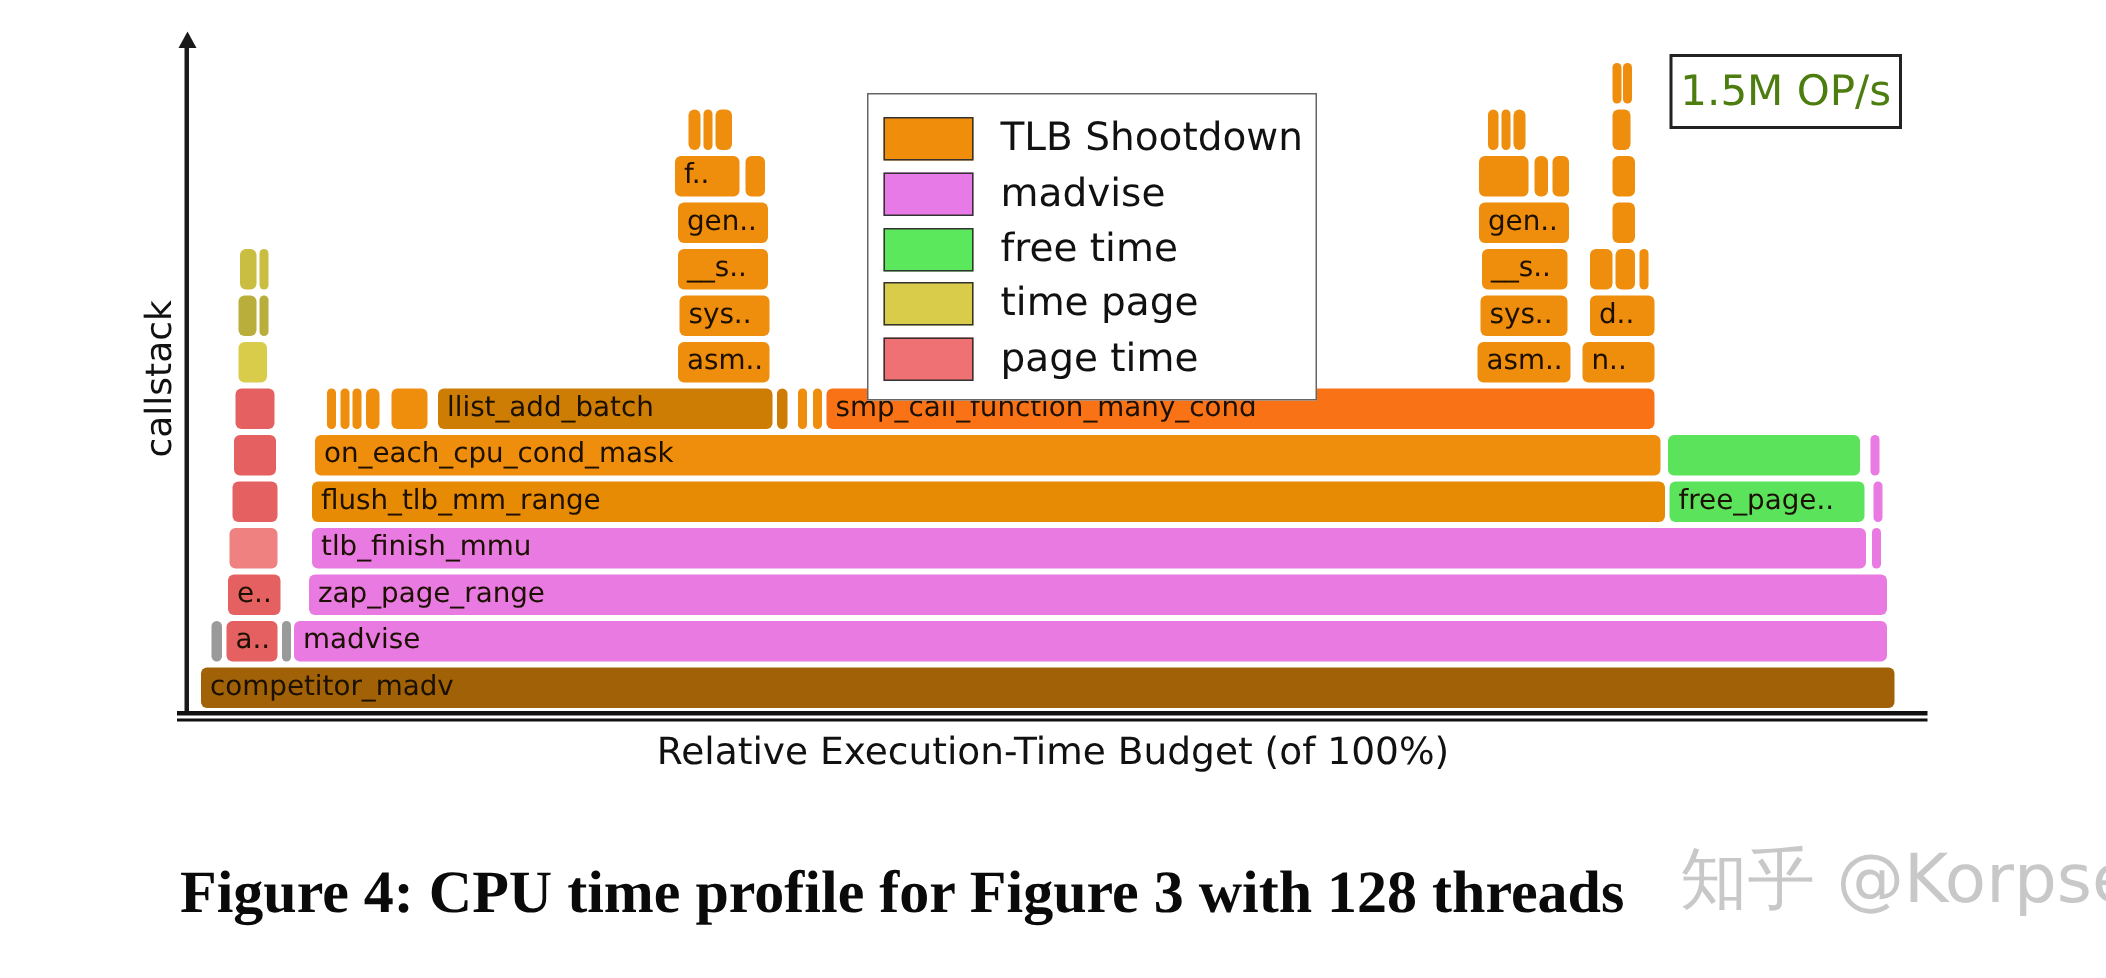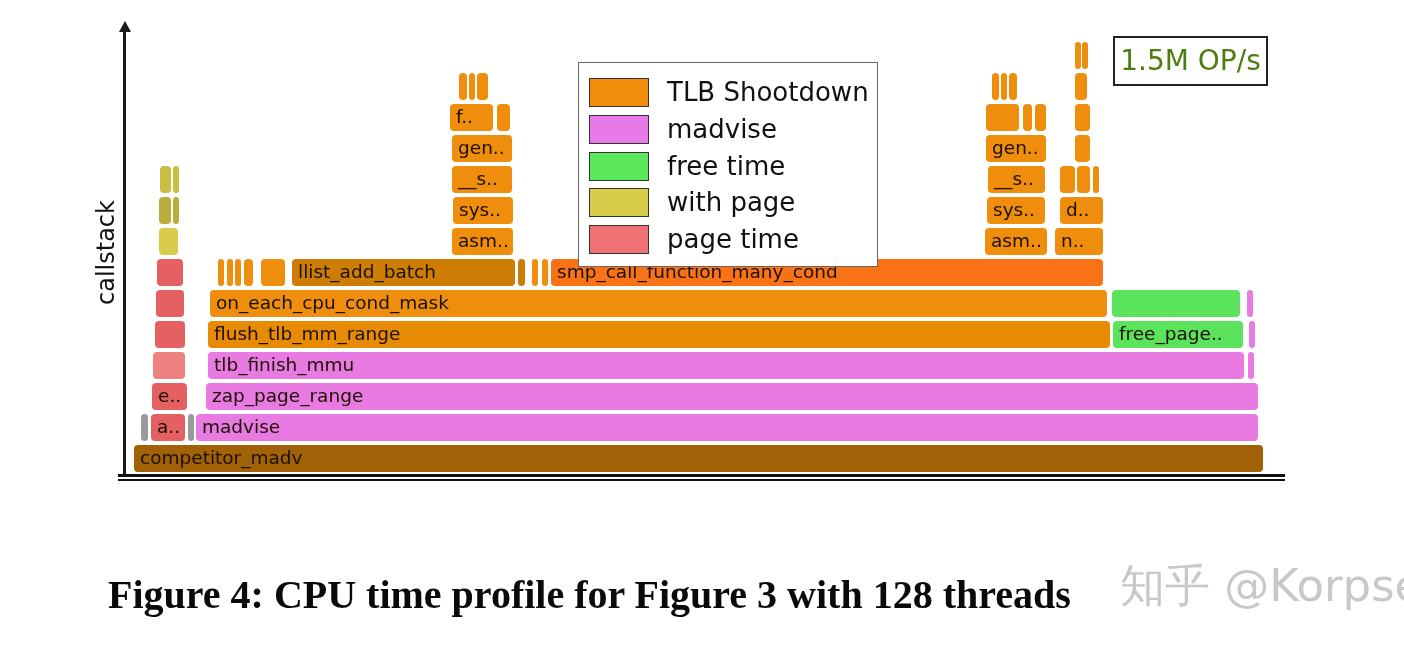--- a/index.html
+++ b/index.html
@@ -20,21 +20,21 @@
   .xlab{position:absolute;left:352px;top:486px;width:700px;text-align:center;
         font-size:25px;color:#111;}
   .legend{position:absolute;left:578px;top:28px;width:300px;height:205px;
           background:#fff;border:1.5px solid #666;box-sizing:border-box;margin-top:34px;}
   .lrow{position:absolute;left:10px;height:29px;}
   .lsw{position:absolute;left:0;top:0;width:60px;height:29px;border:1.5px solid #333;box-sizing:border-box;}
   .llab{position:absolute;left:78px;top:0;font-size:26px;line-height:29px;color:#111;white-space:nowrap;}
   .opbox{position:absolute;left:1113px;top:36px;width:155px;height:50px;
          border:2px solid #222;box-sizing:border-box;background:#fff;
          font-size:28px;line-height:46px;text-align:center;color:#4d7c0f;}
-  .caption{position:absolute;left:108px;top:571px;font-family:"Liberation Serif",serif;
+  .caption{position:absolute;left:120px;top:571px;font-family:"Liberation Serif",serif;
            font-weight:bold;font-size:40px;color:#0a0a0a;white-space:nowrap;}
   .watermark{position:absolute;left:1120px;top:556px;font-size:45px;color:#c8c8c8;
              white-space:nowrap;z-index:5;}
 </style>
 </head>
 <body>
 
 <div id="canvas">
 
   <div class="axis-v"></div>
@@ -102,37 +102,38 @@
       <div class="blk" style="left: 992px; width: 7px; top: 73px; background: rgb(239, 141, 12);"></div>
       <div class="blk" style="left: 1001px; width: 6px; top: 73px; background: rgb(239, 141, 12);"></div>
       <div class="blk" style="left: 1009px; width: 8px; top: 73px; background: rgb(239, 141, 12);"></div>
       <div class="blk" style="left: 1075px; width: 12px; top: 73px; background: rgb(239, 141, 12);"></div>
       <div class="blk" style="left: 1075px; width: 5px; top: 42px; background: rgb(239, 141, 12);"></div>
       <div class="blk" style="left: 1082px; width: 5px; top: 42px; background: rgb(239, 141, 12);"></div>
     </div>
 
   <div class="xline1"></div>
   <div class="xline2"></div>
+  <div class="xlab">Relative Execution-Time Budget (of 100%)</div>
 
   <div class="legend">
       <div class="lrow" style="top: 15px;">
         <div class="lsw" style="background: rgb(240, 141, 10);"></div>
         <div class="llab">TLB Shootdown</div>
       </div>
       <div class="lrow" style="top: 51.8px;">
         <div class="lsw" style="background: rgb(232, 122, 232);"></div>
         <div class="llab">madvise</div>
       </div>
       <div class="lrow" style="top: 88.6px;">
         <div class="lsw" style="background: rgb(92, 232, 92);"></div>
         <div class="llab">free time</div>
       </div>
       <div class="lrow" style="top: 125.4px;">
         <div class="lsw" style="background: rgb(216, 204, 74);"></div>
-        <div class="llab">with page</div>
+        <div class="llab">time page</div>
       </div>
       <div class="lrow" style="top: 162.2px;">
         <div class="lsw" style="background: rgb(239, 113, 115);"></div>
         <div class="llab">page time</div>
       </div>
     </div>
 
   <div class="opbox">1.5M OP/s</div>
 
   <div class="caption">Figure 4: CPU time profile for Figure 3 with 128 threads</div>

